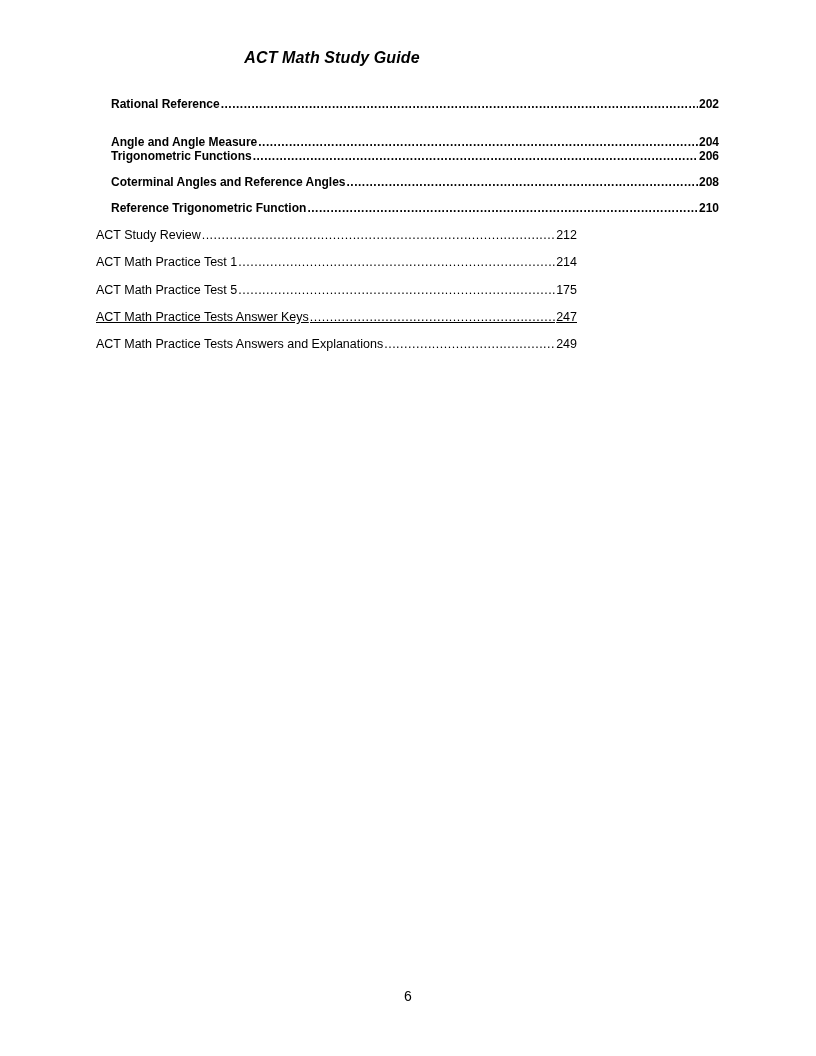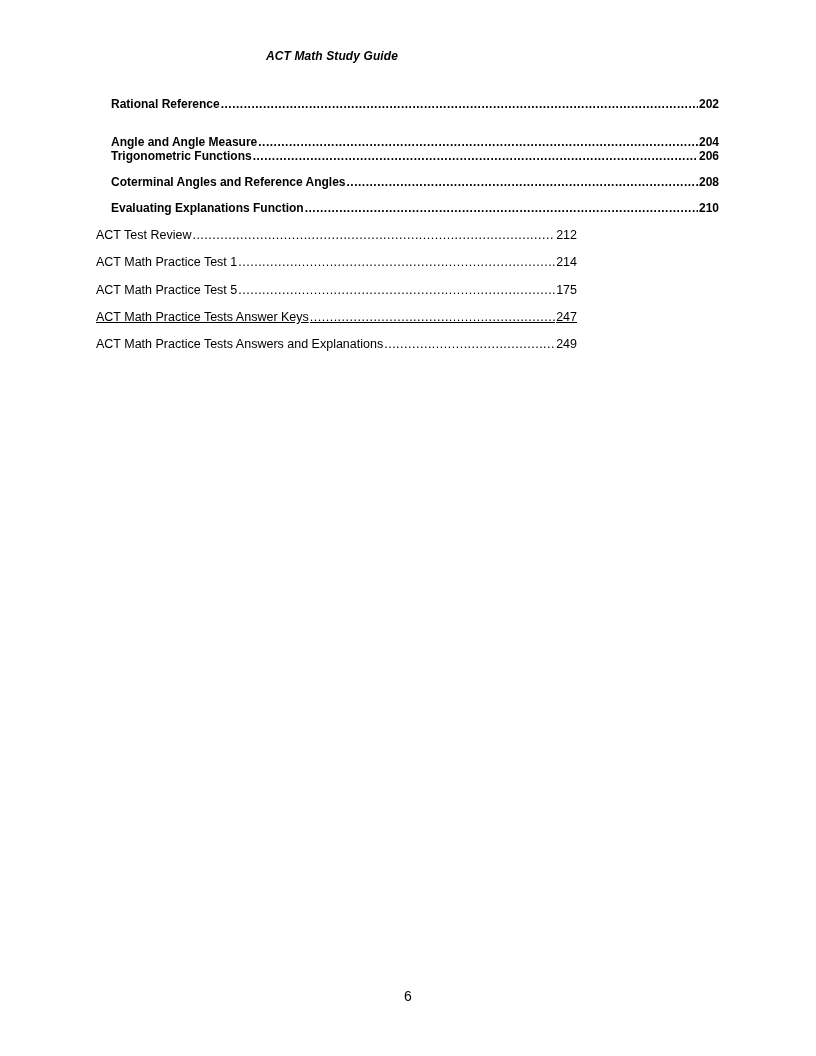--- a/index.html
+++ b/index.html
@@ -1,19 +1,19 @@
 <!DOCTYPE html>
 <html><head>
 <meta charset="utf-8">
 <style>
   html, body { margin: 0; padding: 0; background: #ffffff; }
   body { width: 816px; height: 1056px; position: relative; overflow: hidden;
          font-family: "Liberation Sans", "DejaVu Sans", sans-serif; color: #000; }
   .header { position: absolute; top: 49px; left: 0; width: 664px; text-align: center;
-            font-style: italic; font-weight: bold; font-size: 12px; letter-spacing: 0.1px; }
+            font-style: italic; font-weight: bold; font-size: 16px; letter-spacing: 0.1px; }
   .toc-entry { position: absolute; display: flex; align-items: baseline; white-space: nowrap;
                overflow: hidden; height: 18px; line-height: 18px; }
   .toc-entry .label { flex: 0 0 auto; padding-right: 1px; }
   .toc-entry .leader { flex: 1 1 auto; overflow: hidden; letter-spacing: 0.5px; color: #000; }
   .toc-entry .leader::before { content: "................................................................................................................................................................................................................................................................"; }
   .toc-entry .page { flex: 0 0 auto; padding-left: 1px; }
   .lvl2 { left: 111px; width: 608px; font-size: 12px; font-weight: bold; }
   .lvl1 { left: 96px; width: 481px; font-size: 12.5px; font-weight: normal; }
   .page-number { position: absolute; top: 988px; left: 0; width: 816px; text-align: center;
                  font-size: 14px; }
@@ -38,27 +38,27 @@
     <span class="label">Trigonometric Functions</span>
     <span class="leader"></span>
     <span class="page">206</span>
   </div>
   <div class="toc-entry lvl2" style="top:173px;">
     <span class="label">Coterminal Angles and Reference Angles</span>
     <span class="leader"></span>
     <span class="page">208</span>
   </div>
   <div class="toc-entry lvl2" style="top:199px;">
-    <span class="label">Evaluating Explanations Function</span>
+    <span class="label">Reference Trigonometric Function</span>
     <span class="leader"></span>
     <span class="page">210</span>
   </div>
 
   <div class="toc-entry lvl1" style="top:226px;">
-    <span class="label">ACT Test Review</span>
+    <span class="label">ACT Study Review</span>
     <span class="leader"></span>
     <span class="page">212</span>
   </div>
   <div class="toc-entry lvl1" style="top:253px;">
     <span class="label">ACT Math Practice Test 1</span>
     <span class="leader"></span>
     <span class="page">214</span>
   </div>
   <div class="toc-entry lvl1" style="top:281px;">
     <span class="label">ACT Math Practice Test 5</span>

